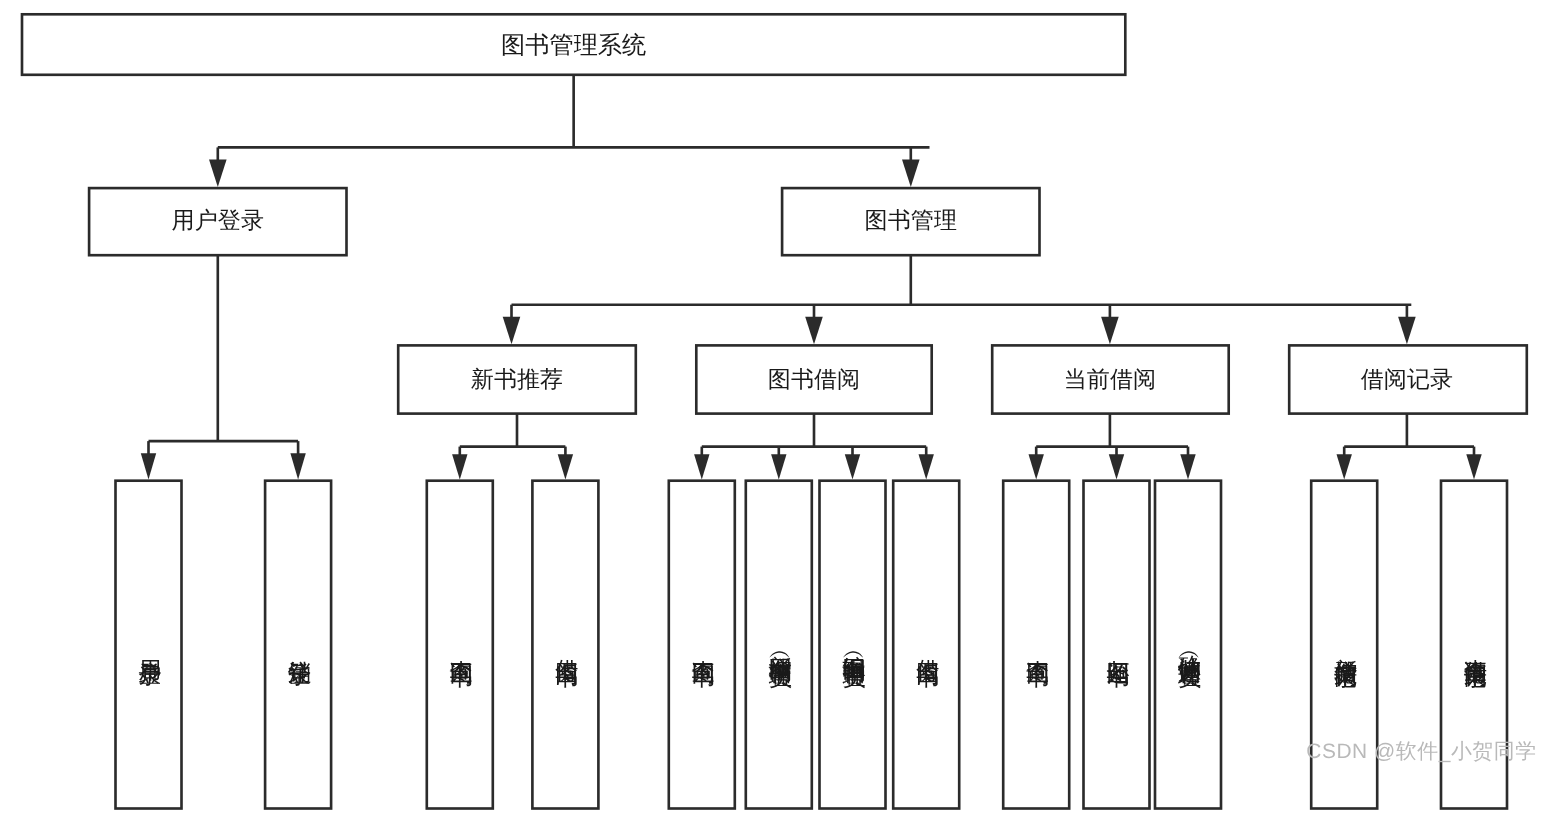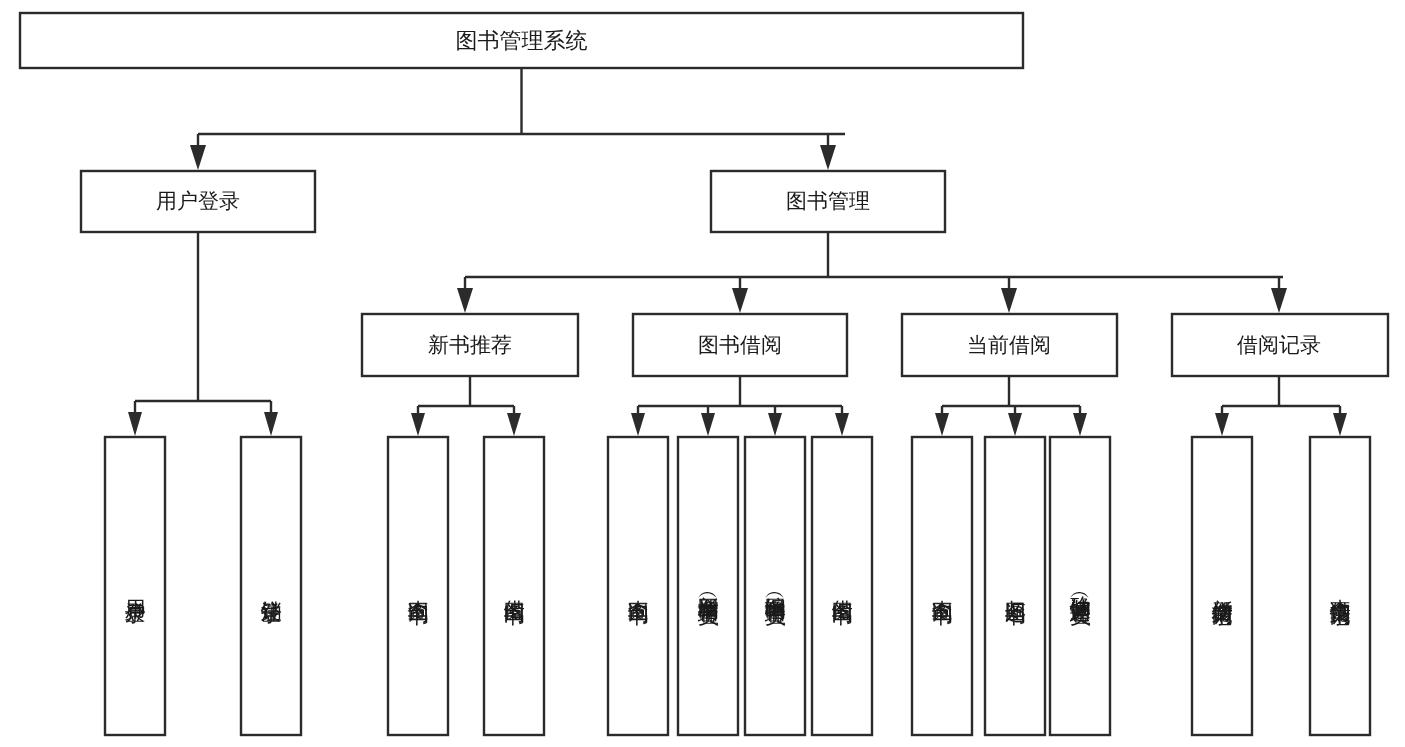--- a/index.html
+++ b/index.html
@@ -218,14 +218,15 @@
   <div class="leaf-label" style="left:608px; top:437px; width:60px; height:298px;">查询图书</div>
   <div class="leaf-label" style="left:678px; top:437px; width:60px; height:298px;">新增图书（管理员）</div>
   <div class="leaf-label" style="left:745px; top:437px; width:60px; height:298px;">编辑图书（管理员）</div>
   <div class="leaf-label" style="left:812px; top:437px; width:60px; height:298px;">借阅图书</div>
   <div class="leaf-label" style="left:912px; top:437px; width:60px; height:298px;">查询图书</div>
   <div class="leaf-label" style="left:985px; top:437px; width:60px; height:298px;">归还图书</div>
   <div class="leaf-label" style="left:1050px; top:437px; width:60px; height:298px;">确认归还（管理员）</div>
   <div class="leaf-label" style="left:1192px; top:437px; width:60px; height:298px;">新增借阅记录</div>
   <div class="leaf-label" style="left:1310px; top:437px; width:60px; height:298px;">查询借阅记录</div>
 
+  <div class="watermark">CSDN @软件_小贺同学</div>
 
 </div>
 
 </body></html>

